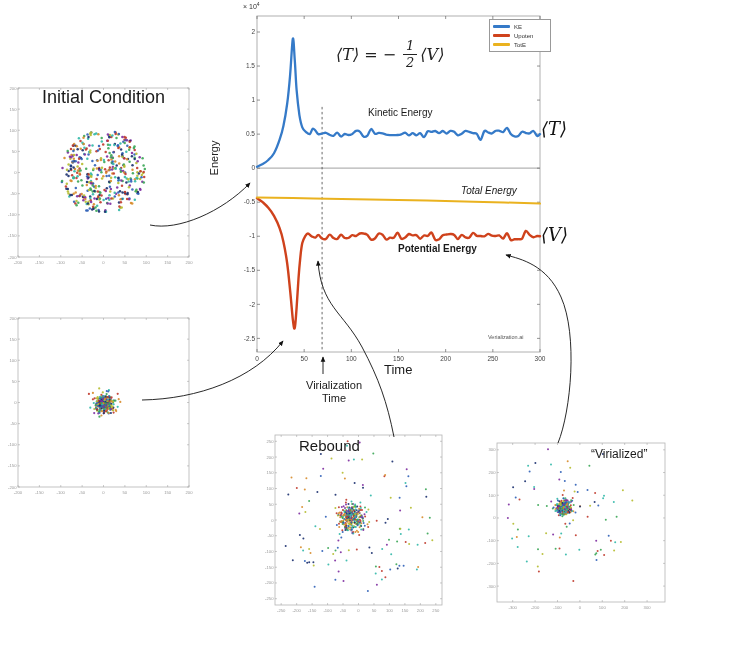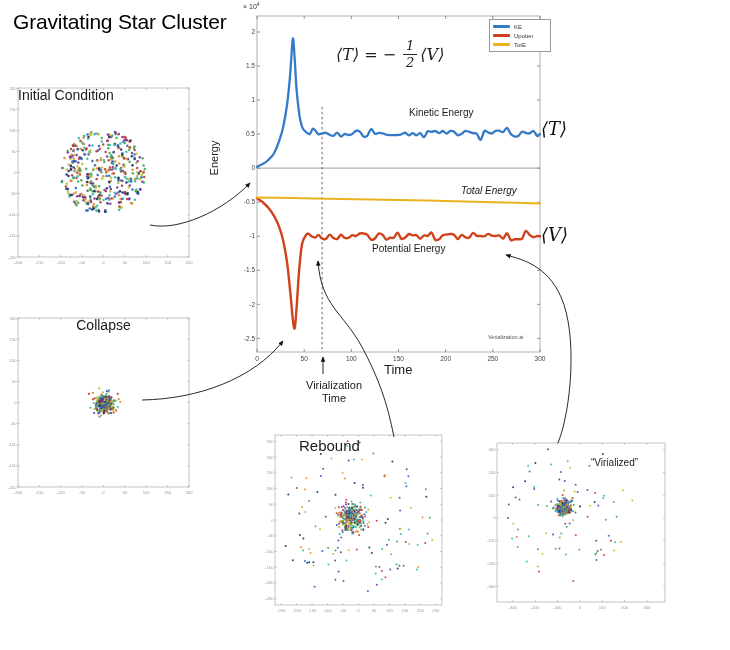--- a/index.html
+++ b/index.html
@@ -32,21 +32,20 @@
   .equation .den{padding-top:1px;}
   .equation .rel{margin:0 4px 0 5px;}
   .overlay{pointer-events:none;}
   svg{display:block;}
 </style>
 </head>
 <body>
 
 <div class="fig">
 
-  <div class="fig-title">Gravitating Star Cluster</div>
 
   <svg id="svg-initial" class="abs" style="left:4px;top:82px;" width="191" height="197">
       <rect x="14" y="6" width="171" height="169" fill="#fff" stroke="#b5b5b5" stroke-width="0.8"></rect>
       <g stroke="#999" stroke-width="0.5">
         <line x1="14" y1="175" x2="14" y2="173"></line>
         <line x1="14" y1="6" x2="14" y2="8"></line>
         <line x1="35.375" y1="175" x2="35.375" y2="173"></line>
         <line x1="35.375" y1="6" x2="35.375" y2="8"></line>
         <line x1="56.75" y1="175" x2="56.75" y2="173"></line>
         <line x1="56.75" y1="6" x2="56.75" y2="8"></line>
@@ -527,21 +526,21 @@
         <circle cx="79.5" cy="55.8" r="1.25" fill="#d78b2a" fill-opacity="0.9"></circle>
         <circle cx="84.5" cy="95.4" r="1.25" fill="#1a2f6e" fill-opacity="0.9"></circle>
         <circle cx="123.4" cy="112.2" r="1.25" fill="#1a2f6e" fill-opacity="0.9"></circle>
         <circle cx="84.5" cy="72.6" r="1.25" fill="#2e5fb7" fill-opacity="0.9"></circle>
         <circle cx="82.3" cy="128.4" r="1.25" fill="#2e5fb7" fill-opacity="0.9"></circle>
         <circle cx="113.7" cy="64.0" r="1.25" fill="#2e5fb7" fill-opacity="0.9"></circle>
         <circle cx="64.5" cy="94.1" r="1.25" fill="#1a2f6e" fill-opacity="0.9"></circle>
         <circle cx="120.7" cy="60.9" r="1.25" fill="#3aa655" fill-opacity="0.9"></circle>
       </g>
     </svg>
-  <div class="panel-title" style="left:18px;top:87px;width:171px;font-size:14px;">Initial Condition</div>
+  <div class="panel-title" style="left:18px;top:87px;width:171px;text-align:center;font-size:18px;">Initial Condition</div>
 
   <svg id="svg-collapse" class="abs" style="left:4px;top:312px;" width="191" height="197">
       <rect x="14" y="6" width="171" height="169" fill="#fff" stroke="#b5b5b5" stroke-width="0.8"></rect>
       <g stroke="#999" stroke-width="0.5">
         <line x1="14" y1="175" x2="14" y2="173"></line>
         <line x1="14" y1="6" x2="14" y2="8"></line>
         <line x1="35.375" y1="175" x2="35.375" y2="173"></line>
         <line x1="35.375" y1="6" x2="35.375" y2="8"></line>
         <line x1="56.75" y1="175" x2="56.75" y2="173"></line>
         <line x1="56.75" y1="6" x2="56.75" y2="8"></line>
@@ -912,21 +911,20 @@
         <circle cx="104.1" cy="87.6" r="1.1" fill="#31b8a8" fill-opacity="0.9"></circle>
         <circle cx="103.3" cy="89.3" r="1.1" fill="#b5bd2f" fill-opacity="0.9"></circle>
         <circle cx="95.6" cy="100.8" r="1.1" fill="#2e5fb7" fill-opacity="0.9"></circle>
         <circle cx="102.0" cy="99.3" r="1.1" fill="#c0392b" fill-opacity="0.9"></circle>
         <circle cx="101.2" cy="86.6" r="1.1" fill="#d78b2a" fill-opacity="0.9"></circle>
         <circle cx="104.3" cy="79.5" r="1.1" fill="#2e5fb7" fill-opacity="0.9"></circle>
         <circle cx="107.4" cy="93.6" r="1.1" fill="#b5bd2f" fill-opacity="0.9"></circle>
         <circle cx="95.2" cy="76.4" r="1.1" fill="#b5bd2f" fill-opacity="0.9"></circle>
       </g>
     </svg>
-  <div class="panel-title" style="left:18px;top:317px;width:171px;text-align:center;font-size:14px;">Collapse</div>
 
   <svg id="svg-energy" class="abs" style="left:240px;top:0;" width="315" height="368">
       <rect x="17" y="16" width="283" height="336" fill="#fff" stroke="#b0b0b0" stroke-width="1"></rect>
       <line x1="17" y1="168.17021276595742" x2="300" y2="168.17021276595742" stroke="#b3b3b3" stroke-width="1.1"></line>
       <g fill="none" stroke="#666" stroke-width="0.7">
         <line x1="17" y1="31.99999999999999" x2="20" y2="31.99999999999999"></line>
         <line x1="297" y1="31.99999999999999" x2="300" y2="31.99999999999999"></line>
         <line x1="17" y1="66.04255319148935" x2="20" y2="66.04255319148935"></line>
         <line x1="297" y1="66.04255319148935" x2="300" y2="66.04255319148935"></line>
         <line x1="17" y1="100.0851063829787" x2="20" y2="100.0851063829787"></line>
@@ -1007,23 +1005,23 @@
   <div class="equation">
     <span>⟨T⟩</span>
     <span class="rel">= −</span>
     <span class="frac">
         <span class="num">1</span>
         <span class="den">2</span>
       </span>
     <span>⟨V⟩</span>
   </div>
 
-  <div class="ann" style="left:368px;top:107px;margin-left:41px;">Kinetic Energy</div>
+  <div class="ann" style="left:368px;top:107px;">Kinetic Energy</div>
   <div class="ann" style="left:461px;top:185px;font-style:italic;">Total Energy</div>
-  <div class="ann" style="left:372px;top:243px;">Potential Energy</div>
+  <div class="ann" style="left:398px;top:243px;font-weight:bold;">Potential Energy</div>
 
   <div class="bracket" style="left:541px;top:118px;">⟨T⟩</div>
   <div class="bracket" style="left:541px;top:224px;">⟨V⟩</div>
 
   <div class="virial-lab">
     <div>Virialization</div>
     <div>Time</div>
   </div>
 
   <div class="watermark">Verialization.ai</div>
@@ -1889,21 +1887,21 @@
         <circle cx="77.8" cy="35.1" r="1" fill="#2e5fb7" fill-opacity="0.9"></circle>
         <circle cx="92.5" cy="75.5" r="1" fill="#2e5fb7" fill-opacity="0.9"></circle>
         <circle cx="81.0" cy="53.4" r="1" fill="#d78b2a" fill-opacity="0.9"></circle>
         <circle cx="82.3" cy="86.8" r="1" fill="#c0392b" fill-opacity="0.9"></circle>
         <circle cx="111.6" cy="64.9" r="1" fill="#1a2f6e" fill-opacity="0.9"></circle>
         <circle cx="107.1" cy="68.7" r="1" fill="#b5bd2f" fill-opacity="0.9"></circle>
         <circle cx="97.0" cy="69.6" r="1" fill="#1a2f6e" fill-opacity="0.9"></circle>
         <circle cx="42.1" cy="44.2" r="1" fill="#1a2f6e" fill-opacity="0.9"></circle>
       </g>
     </svg>
-  <div class="panel-title" style="left:591px;top:457px;font-size:10px;">“Virialized”</div>
+  <div class="panel-title" style="left:591px;top:447px;font-size:12px;">“Virialized”</div>
 
   <svg id="svg-arrows" class="abs overlay" style="left:0;top:0;" width="730" height="650">
       <defs>
         <marker id="ah" viewBox="0 0 10 10" refX="8" refY="5" markerWidth="6.5" markerHeight="6.5" orient="auto">
           <path d="M0,1 L9,5 L0,9 z" fill="#111"></path>
         </marker>
       </defs>
       <path d="M150,225 C178,231 222,212 250,183" fill="none" stroke="#111" stroke-width="0.9" marker-end="url(#ah)"></path>
       <path d="M142,400 C198,399 253,379 283,341" fill="none" stroke="#111" stroke-width="0.9" marker-end="url(#ah)"></path>
       <path d="M394,437 C387,402 379,379 362,347 C343,312 321,306 318,261" fill="none" stroke="#111" stroke-width="0.9" marker-end="url(#ah)"></path>

